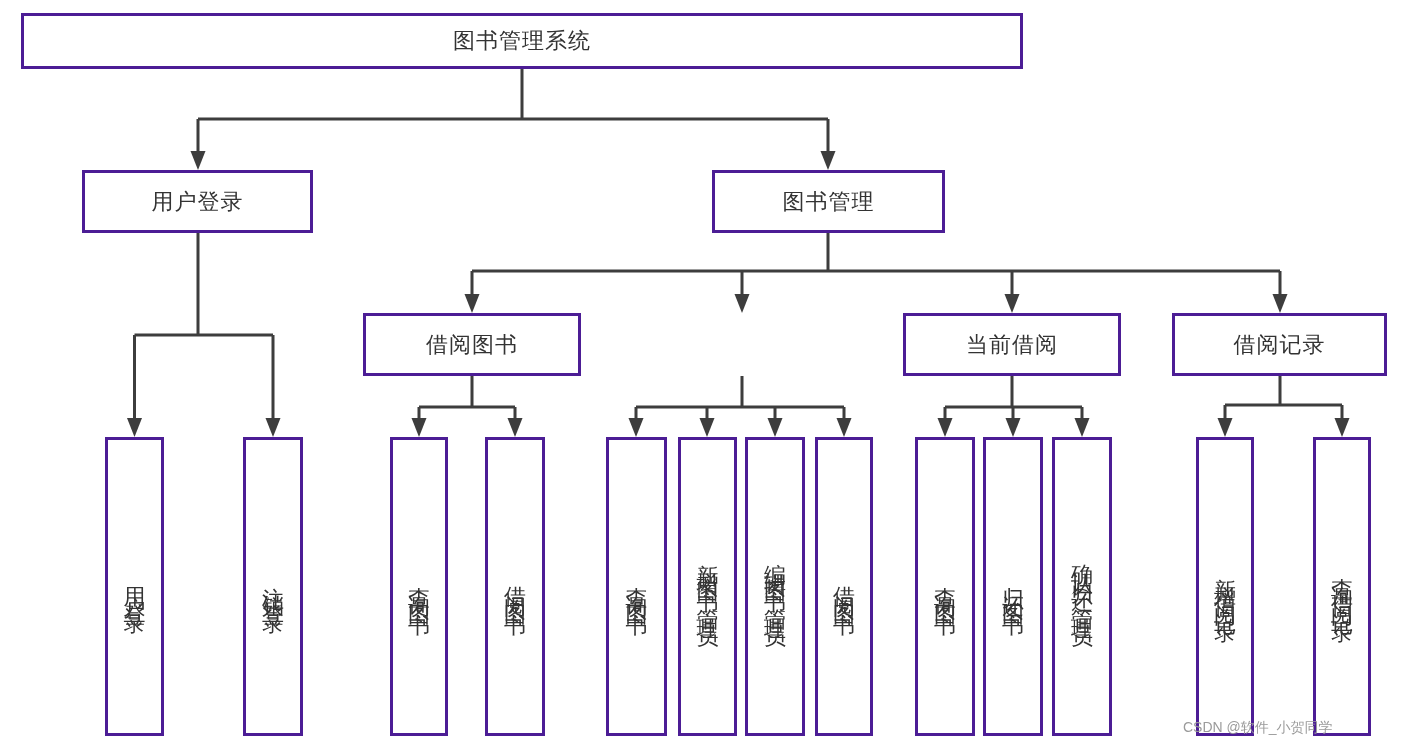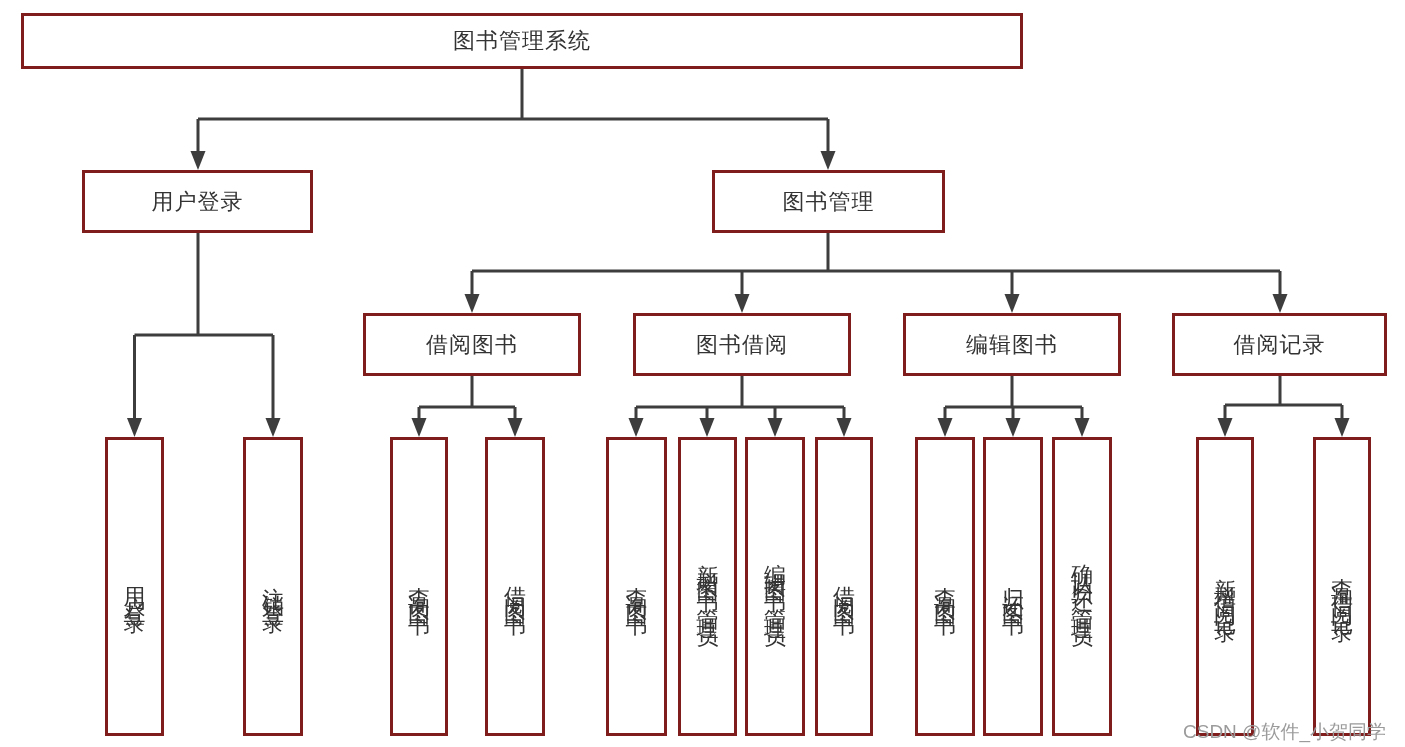--- a/index.html
+++ b/index.html
@@ -17,21 +17,21 @@
   }
   svg.connectors {
     position: absolute;
     left: 0;
     top: 0;
     z-index: 0;
   }
   .node {
     position: absolute;
     box-sizing: border-box;
-    border: 3px solid #7f1d1d;
+    border: 3px solid #4c1d95;
     background: #ffffff;
     color: #333333;
     display: flex;
     align-items: center;
     justify-content: center;
     z-index: 1;
   }
   .h-node {
     font-size: 22px;
     letter-spacing: 1px;
@@ -42,21 +42,21 @@
     writing-mode: vertical-rl;
     text-orientation: mixed;
     font-size: 22px;
     letter-spacing: 9px;
     white-space: nowrap;
   }
   .watermark {
     position: absolute;
     left: 1183px;
     top: 719px;
-    font-size: 19px;
+    font-size: 14px;
     color: #9b9b9b;
     z-index: 2;
     white-space: nowrap;
   }
 </style>
 </head>
 <body>
 
 <div class="canvas">
 
@@ -97,22 +97,21 @@
       <polygon points="1334.5,418 1349.5,418 1342,437"></polygon>
     </g>
   </svg>
 
   <div class="node h-node" style="left:21px; top:13px; width:1002px; height:56px;">图书管理系统</div>
 
   <div class="node h-node" style="left:82px; top:170px; width:231px; height:63px;">用户登录</div>
   <div class="node h-node" style="left:712px; top:170px; width:233px; height:63px;text-align:center;">图书管理</div>
 
   <div class="node h-node" style="left:363px; top:313px; width:218px; height:63px;">借阅图书</div>
-  <div class="node h-node" style="left:633px; top:313px; width:218px; height:63px;">图书借阅</div>
-  <div class="node h-node" style="left:903px; top:313px; width:218px; height:63px;">编辑图书</div>
+  <div class="node h-node" style="left:903px; top:313px; width:218px; height:63px;">当前借阅</div>
   <div class="node h-node" style="left:1172px; top:313px; width:215px; height:63px;">借阅记录</div>
 
   <div class="node v-node" style="left:105px; top:437px; width:59px; height:299px;">
     <span>用户登录</span>
   </div>
   <div class="node v-node" style="left:243px; top:437px; width:60px; height:299px;">
     <span>注销登录</span>
   </div>
 
   <div class="node v-node" style="left:390px; top:437px; width:58px; height:299px;">

